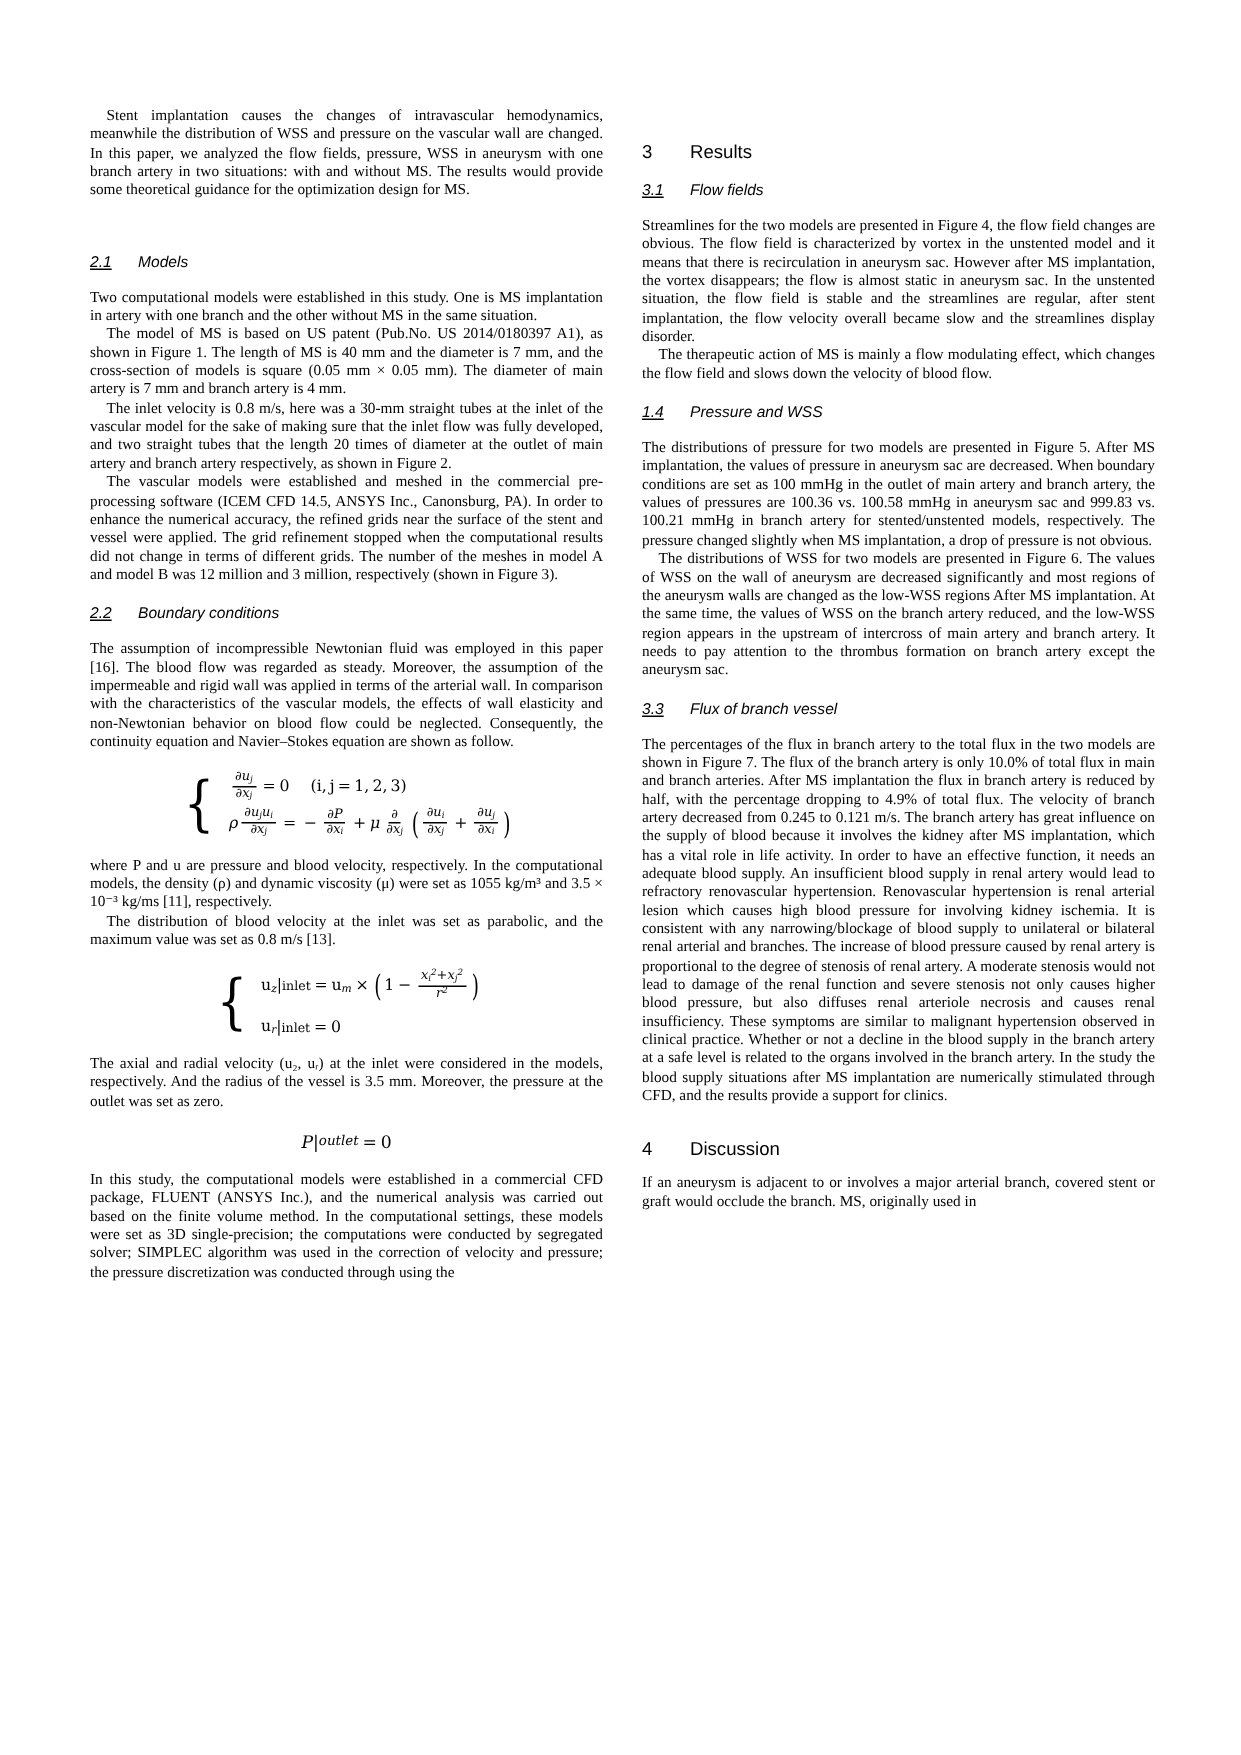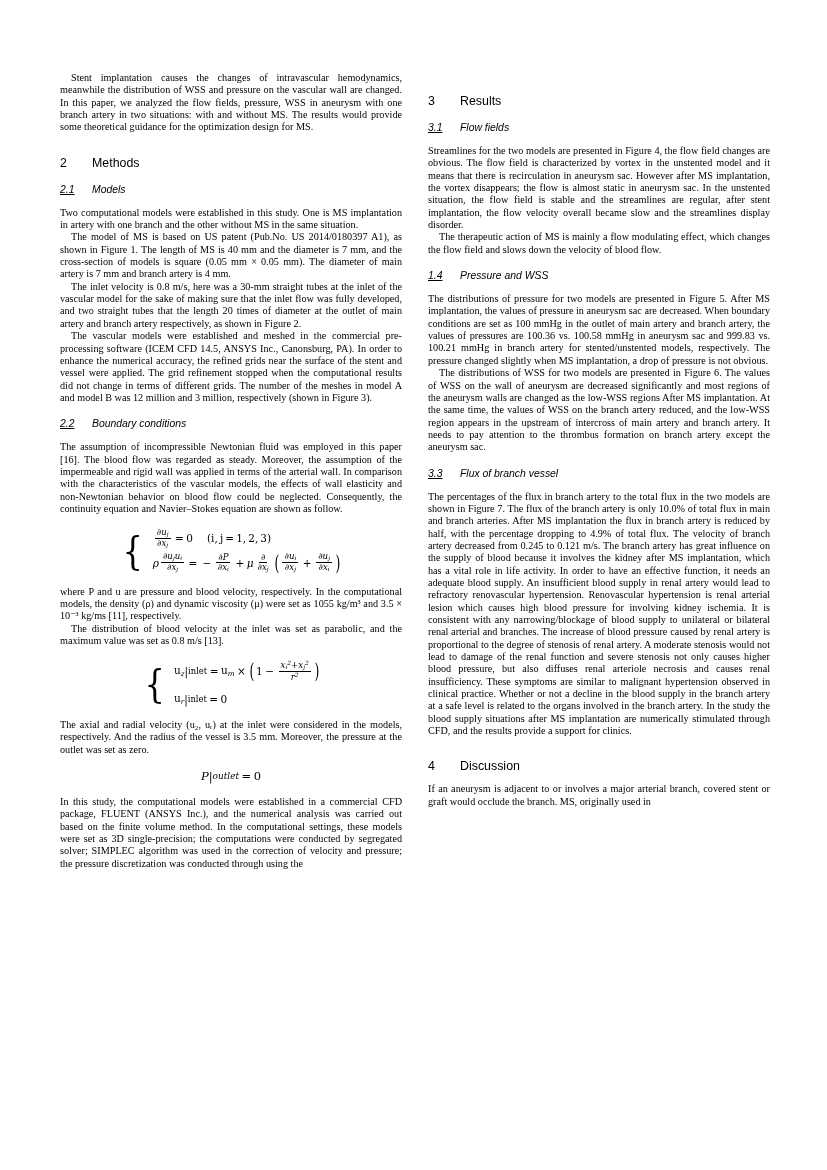--- a/index.html
+++ b/index.html
@@ -175,23 +175,20 @@
 
 <div class="page">
 
   <div class="content">
 
     <div class="column">
 
       <p class="body-text indent">Stent implantation causes the changes of intravascular hemodynamics, meanwhile the distribution of WSS and pressure on the vascular wall are changed. In this paper, we analyzed the flow fields, pressure, WSS in aneurysm with one branch artery in two situations: with and without MS. The results would provide some theoretical guidance for the optimization design for MS.</p>
 
       <div class="sp-before-sec"></div>
-      <h2 class="sec-head">
-        <span class="num">2</span><span>Methods</span>
-      </h2>
 
       <div class="sp-before-sub"></div>
       <h3 class="sub-head">
         <span class="num">2.1</span><span>Models</span>
       </h3>
 
       <div class="sp-after-sub"></div>
       <p class="body-text">Two computational models were established in this study. One is MS implantation in artery with one branch and the other without MS in the same situation.</p>
       <p class="body-text indent">The model of MS is based on US patent (Pub.No. US 2014/0180397 A1), as shown in Figure 1. The length of MS is 40 mm and the diameter is 7 mm, and the cross-section of models is square (0.05 mm × 0.05 mm). The diameter of main artery is 7 mm and branch artery is 4 mm.</p>
       <p class="body-text indent">The inlet velocity is 0.8 m/s, here was a 30-mm straight tubes at the inlet of the vascular model for the sake of making sure that the inlet flow was fully developed, and two straight tubes that the length 20 times of diameter at the outlet of main artery and branch artery respectively, as shown in Figure 2.</p>

